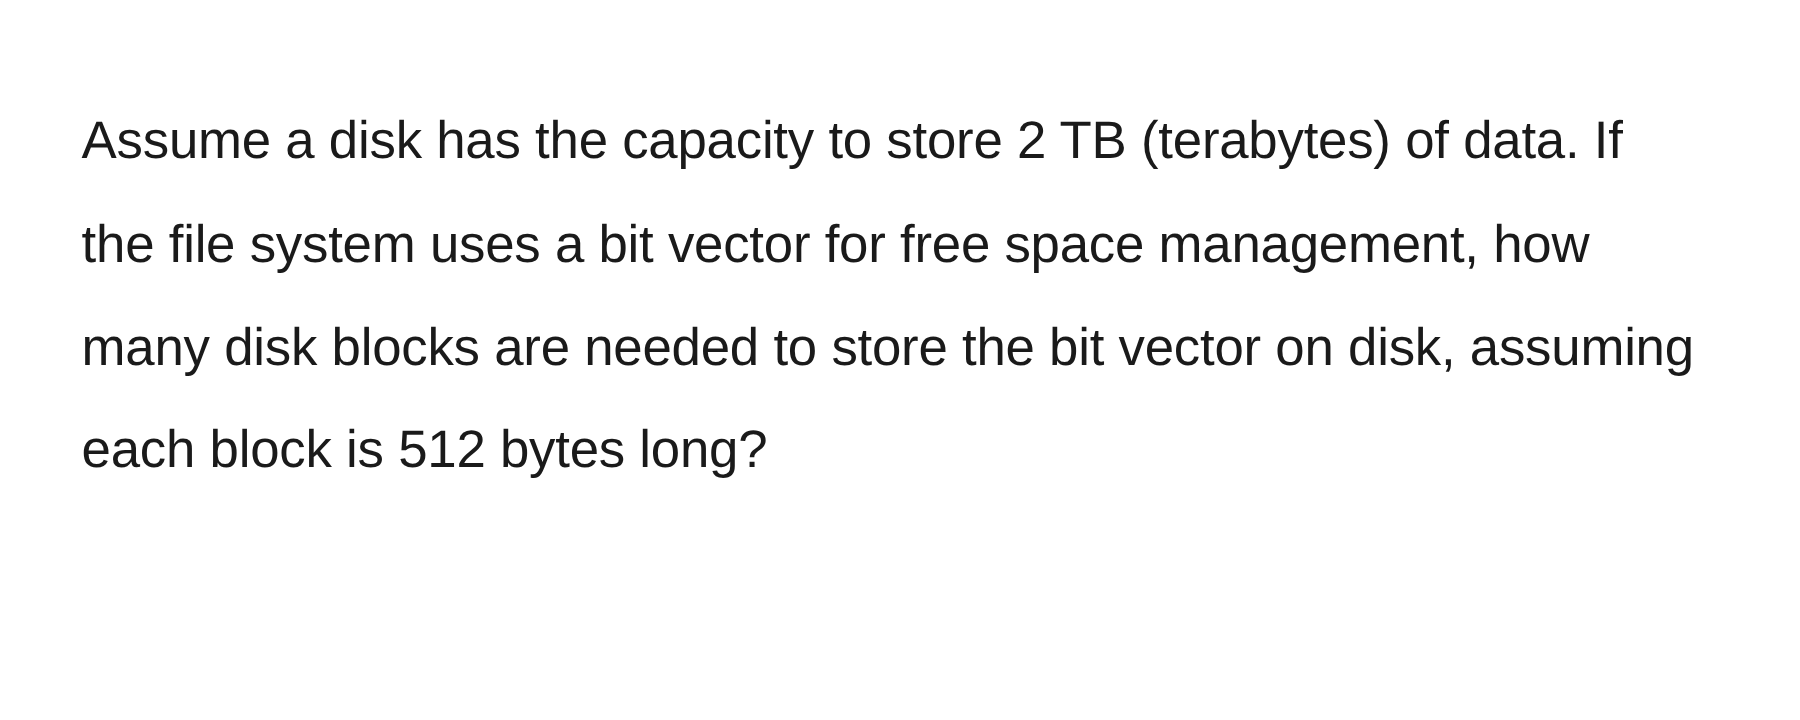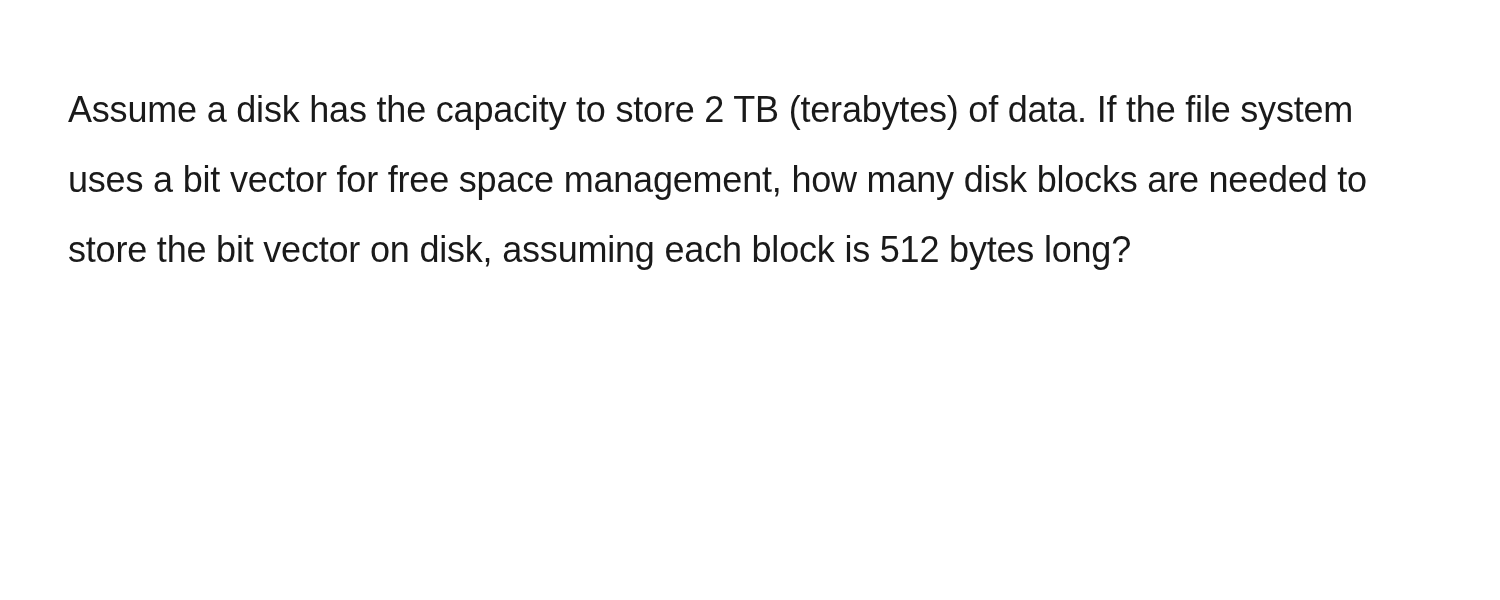--- a/index.html
+++ b/index.html
@@ -10,21 +10,21 @@
     body {
       width: 1500px;
       height: 600px;
       background: #ffffff;
       font-family: -apple-system, BlinkMacSystemFont, "Segoe UI", Helvetica, Arial, sans-serif;
       padding: 75px 80px 70px 68px;
       display: flex;
       align-items: flex-start;
     }
     .question-text {
-      font-size: 36px;
+      font-size: 44px;
       line-height: 1.95;
       color: #1a1a1a;
       font-weight: 400;
       letter-spacing: -0.2px;
       max-width: 1360px;
     }
   </style>
 </head>
 <body>
 

